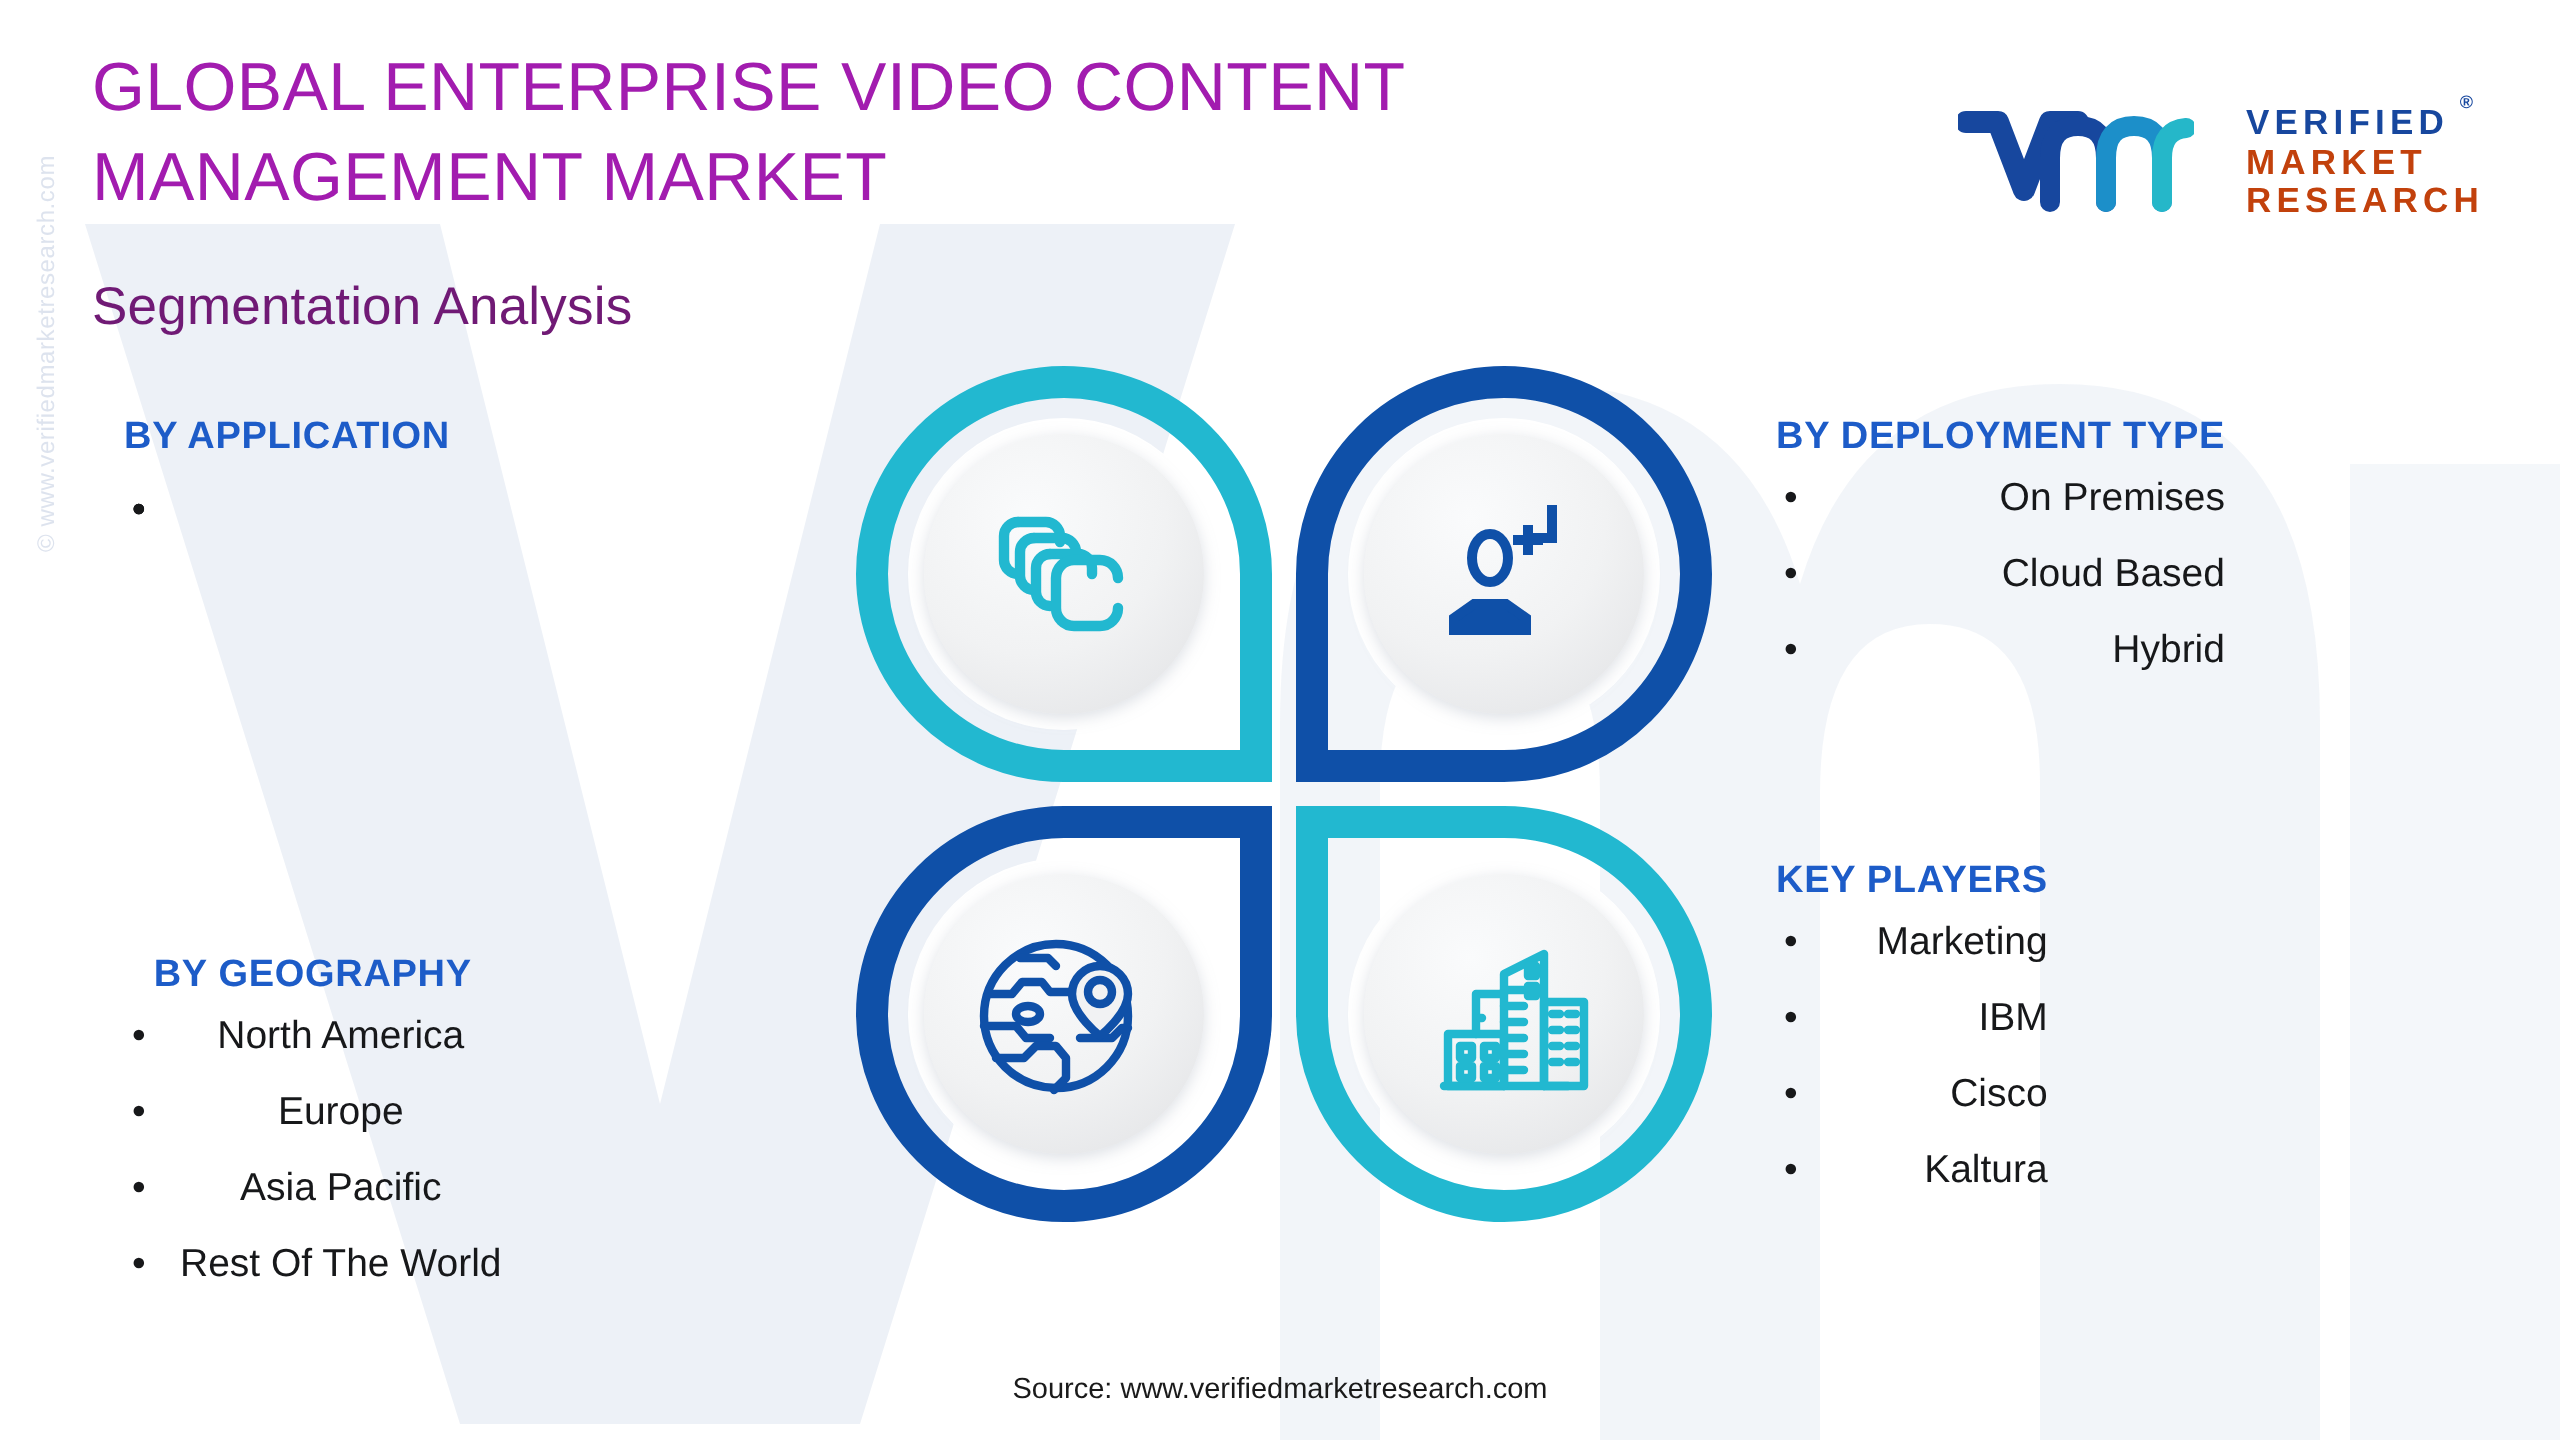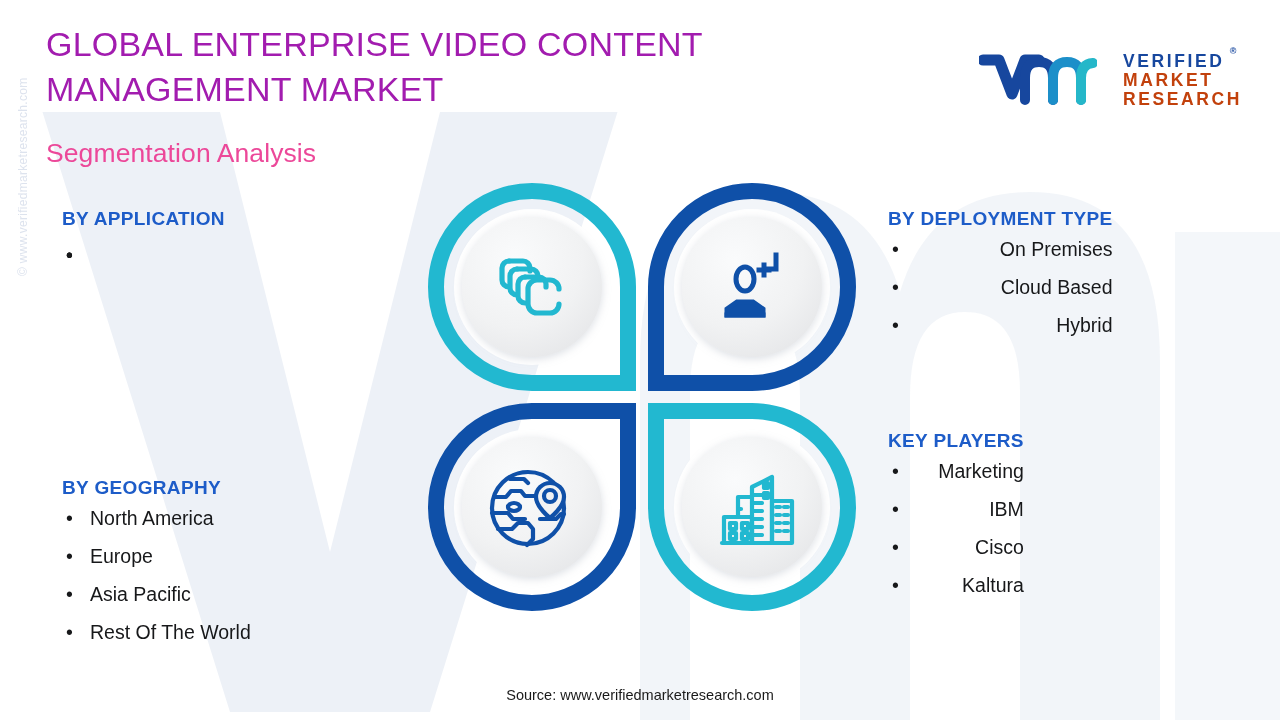--- a/index.html
+++ b/index.html
@@ -29,26 +29,26 @@
   .logo{position:absolute;right:38px;top:36px;display:flex;align-items:center;gap:26px;margin-top:16px;}
   .logo-mark{width:118px;height:56px;}
   .logo-text{line-height:1.06;}
   .logo-l1{font-size:17.5px;font-weight:bold;letter-spacing:2.6px;color:#17479E;position:relative;display:inline-block;}
   .logo-l1 .reg{position:absolute;top:-5px;right:-12px;font-size:9px;letter-spacing:0;}
   .logo-l2,.logo-l3{font-size:17.5px;font-weight:bold;letter-spacing:2.6px;color:#c2410c;}
 
   
   .subtitle{
     position:absolute;left:46px;top:138px;
-    color:#ec4899;font-size:26.5px;font-weight:normal;letter-spacing:.1px;z-index:5;
+    color:#701a75;font-size:26.5px;font-weight:normal;letter-spacing:.1px;z-index:5;
   }
 
   
   .col{position:absolute;z-index:5;}
-  .col-left{left:62px;}
+  .col-left{left:62px;text-align:center;}
   .col-right{left:888px;text-align:right;}
   .seg-head{
     color:#1D5CC8;font-size:19px;font-weight:bold;letter-spacing:.35px;
     margin:0 0 7px 0;text-transform:uppercase;
   }
   ul.seg-list{list-style:none;margin:0;padding:0;}
   ul.seg-list li{
     position:relative;padding-left:28px;
     font-size:19.5px;color:#17181A;line-height:1.28;margin-bottom:13px;
     max-width:350px;

